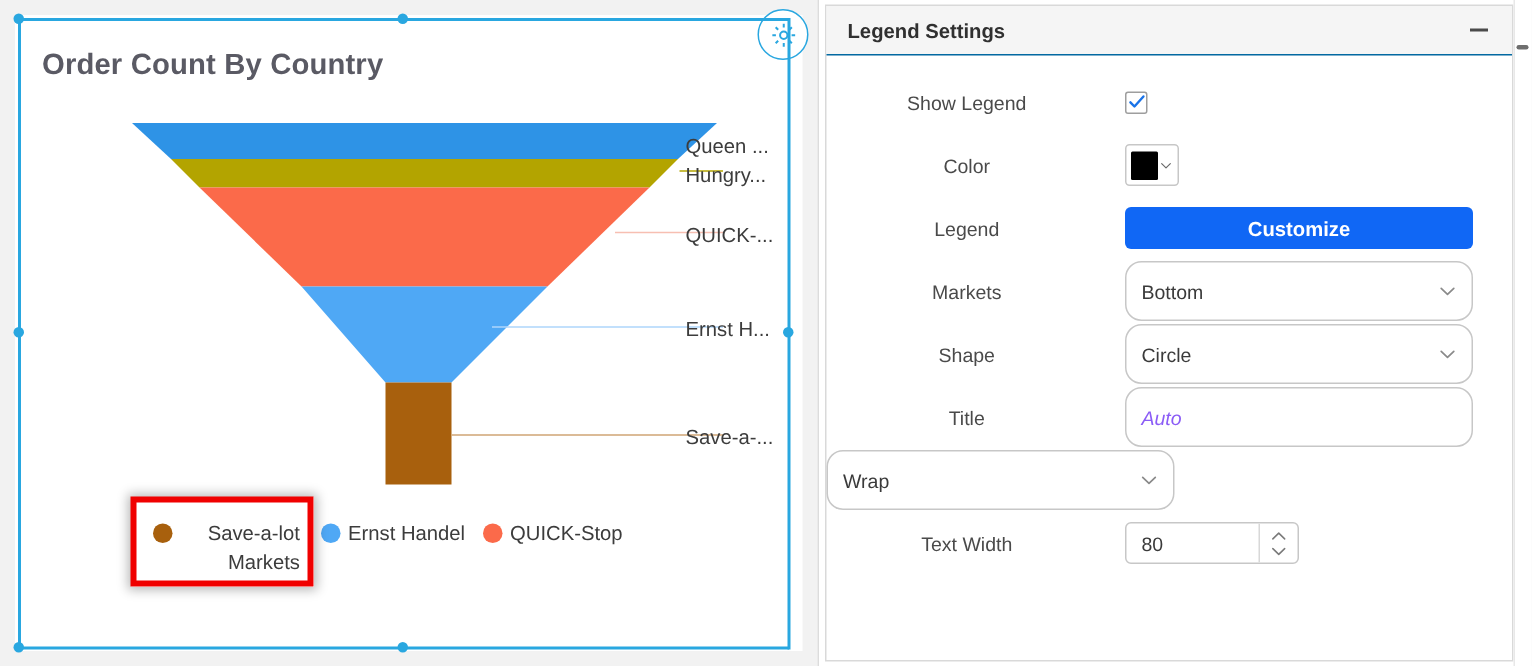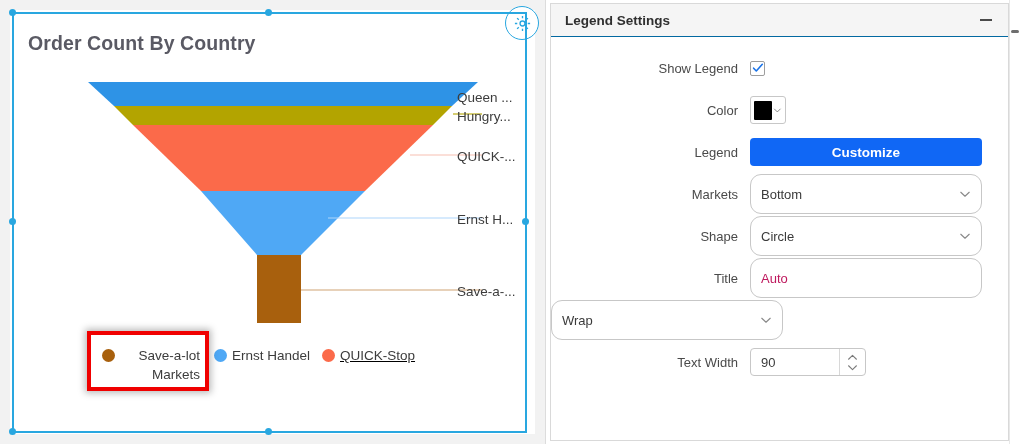--- a/index.html
+++ b/index.html
@@ -114,21 +114,21 @@
   }
   .legend-item .lbl {
     font-size: 13.5px;
     color: #3c3c3c;
     line-height: 19px;
     max-width: 80px;
     text-align: right;
   }
   .li-0 { width: 112px; }
   .li-1 { width: 108px; }
-  .li-2 { width: 120px; text-decoration: underline; }
+  .li-2 { width: 120px; }
 
   
   .red-box {
     position: absolute;
     border: 4px solid #f00000;
     box-sizing: border-box;
     box-shadow: 0 0 7px 2px rgba(0,0,0,0.28);
     background: transparent;
   }
   .red-legend { left: 87px; top: 331px; width: 122px; height: 60px; }
@@ -180,21 +180,21 @@
     padding: 17px 0 0 0;
   }
   .frow {
     display: flex;
     align-items: center;
     margin-bottom: 14px;
     height: 28px;
   }
   .frow .flabel {
     width: 199px;
-    text-align: right;
+    text-align: center;
     padding-right: 12px;
     font-size: 13px;
     color: #4a4a4a;
     box-sizing: border-box;
     white-space: nowrap;
   }
   .fctl { position: relative; }
 
   .chk {
     width: 15px; height: 15px;
@@ -241,21 +241,21 @@
     background: #ffffff;
     box-sizing: border-box;
     display: flex; align-items: center;
     padding: 0 9px 0 10px;
     font-size: 13px;
     color: #3a3a3a;
     cursor: pointer;
     position: relative;
   }
   .select .sval { flex: 1 1 auto; }
-  .select.placeholder .sval { color: #be185d; }
+  .select.placeholder .sval { color: #8b5cf6; font-style: italic; }
 
   .spinner-wrap {
     width: 116px; height: 28px;
     border: 1px solid #c7c7c7;
     border-radius: 4px;
     background: #ffffff;
     box-sizing: border-box;
     display: flex;
     overflow: hidden;
   }
@@ -455,21 +455,21 @@
                 <path d="M3.2 6 L8 10.6 L12.8 6" fill="none" stroke="#8a8a8a" stroke-width="1.3" stroke-linecap="round" stroke-linejoin="round"></path>
               </svg>
             </span>
           </span>
         </div>
 
         <div class="frow row-textwidth">
           <span class="flabel">Text Width</span>
           <span class="fctl">
             <span class="spinner-wrap">
-              <span class="sval">90</span>
+              <span class="sval">80</span>
               <span class="spinner-btns">
                 <svg width="11" height="7" viewBox="0 0 12 8">
                   <path d="M1.5 6 L6 1.6 L10.5 6" fill="none" stroke="#7a7a7a" stroke-width="1.2" stroke-linecap="round" stroke-linejoin="round"></path>
                 </svg>
                 <svg width="11" height="7" viewBox="0 0 12 8">
                   <path d="M1.5 2 L6 6.4 L10.5 2" fill="none" stroke="#7a7a7a" stroke-width="1.2" stroke-linecap="round" stroke-linejoin="round"></path>
                 </svg>
               </span>
             </span>
           </span>

